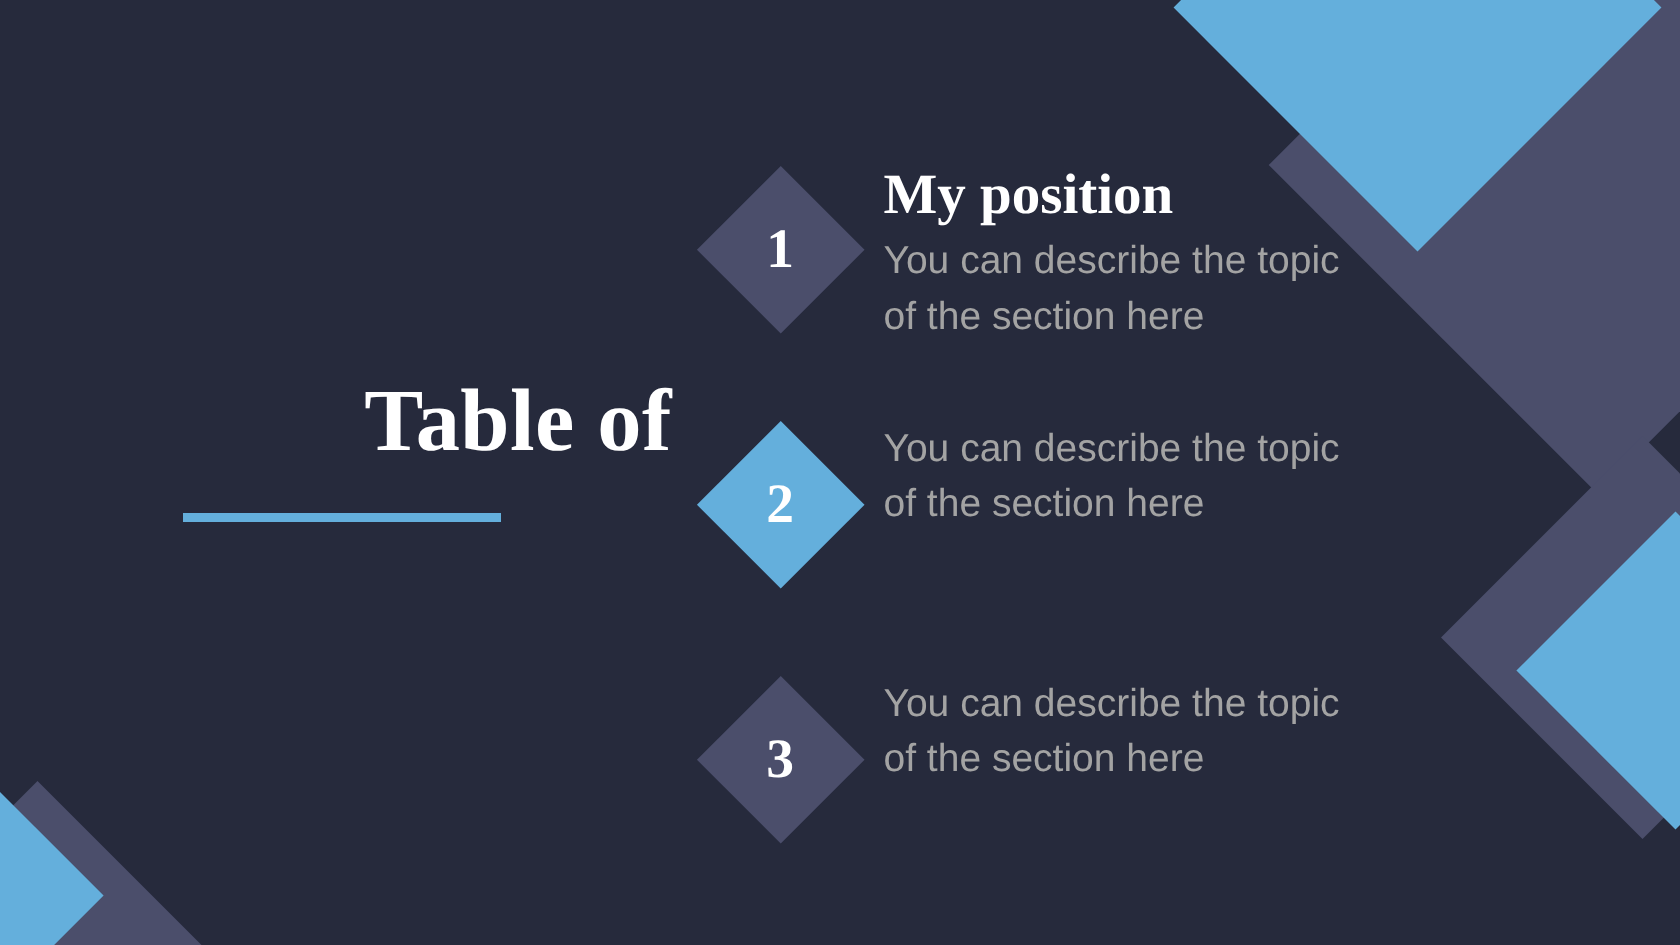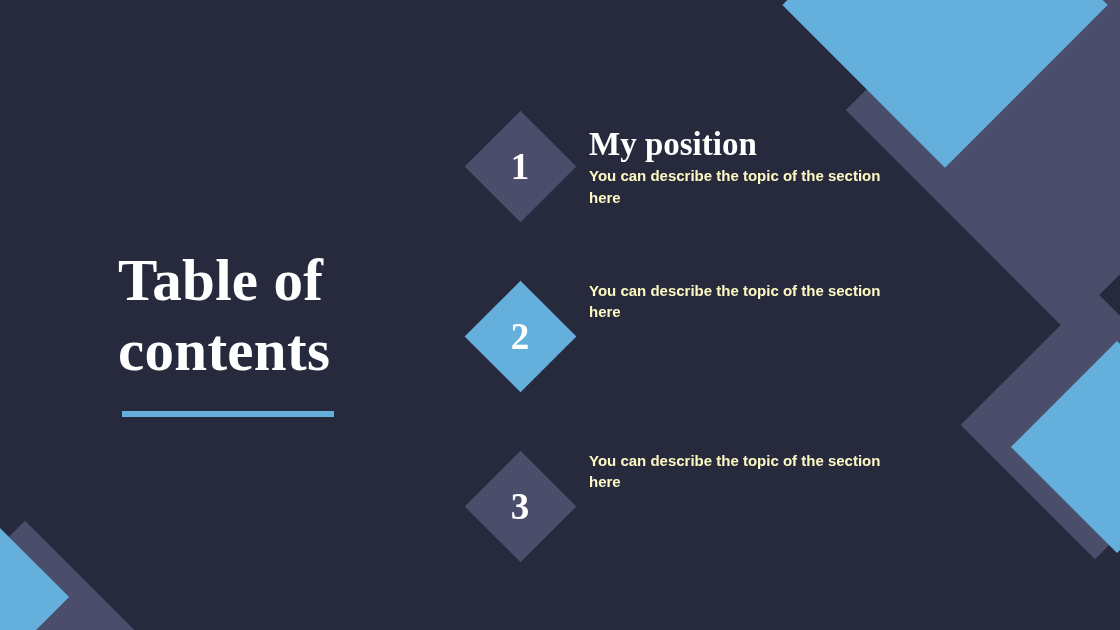--- a/index.html
+++ b/index.html
@@ -54,20 +54,21 @@
     width: 150px; height: 150px;
     left: -112px; top: 522px;
   }
 
   
   #title-block {
     position: absolute;
     left: 118px;
     top: 246px;
     width: 330px;
+    text-align: right;
   }
   #slide-title {
     font-family: "Liberation Serif", serif;
     font-weight: 700;
     font-size: 59px;
     line-height: 1.18;
     color: #ffffff;
     margin: 0;
     letter-spacing: 0.3px;
   }
@@ -121,49 +122,48 @@
     line-height: 1;
   }
   .toc-text {
     flex: 1 1 auto;
     padding-left: 13px;
     padding-top: 6px;
   }
   .toc-heading {
     font-family: "Liberation Serif", serif;
     font-weight: 700;
-    font-size: 33px;
+    font-size: 38px;
     line-height: 1.1;
     color: #ffffff;
-    margin: 16px 0 3px 0;
+    margin: 0 0 3px 0;
   }
   .toc-desc {
     font-family: "Liberation Sans", sans-serif;
-    font-size: 15px;
+    font-size: 26px;
     line-height: 1.42;
-    color: #fef9c3;
+    color: #a3a3a3;
     margin: 0;
     max-width: 320px;
-    font-weight: bold;
   }
 </style>
 </head>
 <body>
 
 <div id="slide" style="background: rgb(38, 42, 60);">
 
   <div class="deco deco-purple" id="deco-tr-purple" style="background: rgb(75, 78, 107);"></div>
   <div class="deco deco-blue" id="deco-tr-blue" style="background: rgb(100, 175, 220);"></div>
   <div class="deco deco-purple" id="deco-r-purple" style="background: rgb(75, 78, 107);"></div>
   <div class="deco deco-blue" id="deco-r-blue" style="background: rgb(100, 175, 220);"></div>
   <div class="deco deco-purple" id="deco-bl-purple" style="background: rgb(75, 78, 107);"></div>
   <div class="deco deco-blue" id="deco-bl-blue" style="background: rgb(100, 175, 220);"></div>
 
   <div id="title-block">
-    <h1 id="slide-title"><span>Table of</span><br><span>contents</span></h1>
+    <h1 id="slide-title"><span>Table of</span><br></h1>
     <div id="title-underline" style="background: rgb(100, 175, 220);"></div>
   </div>
 
   <div id="toc-list">
 
     <div class="toc-item">
       <div class="toc-marker">
         <div class="toc-diamond" style="background: rgb(75, 78, 107);"></div>
         <span class="toc-number">1</span>
       </div>

